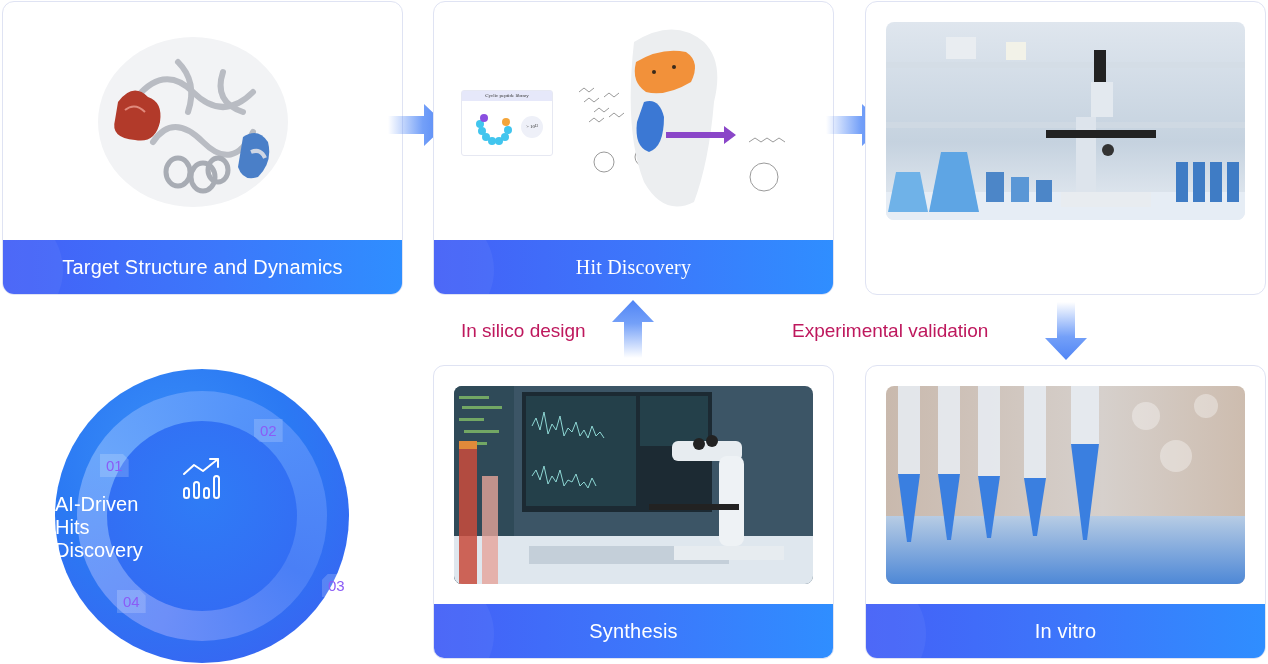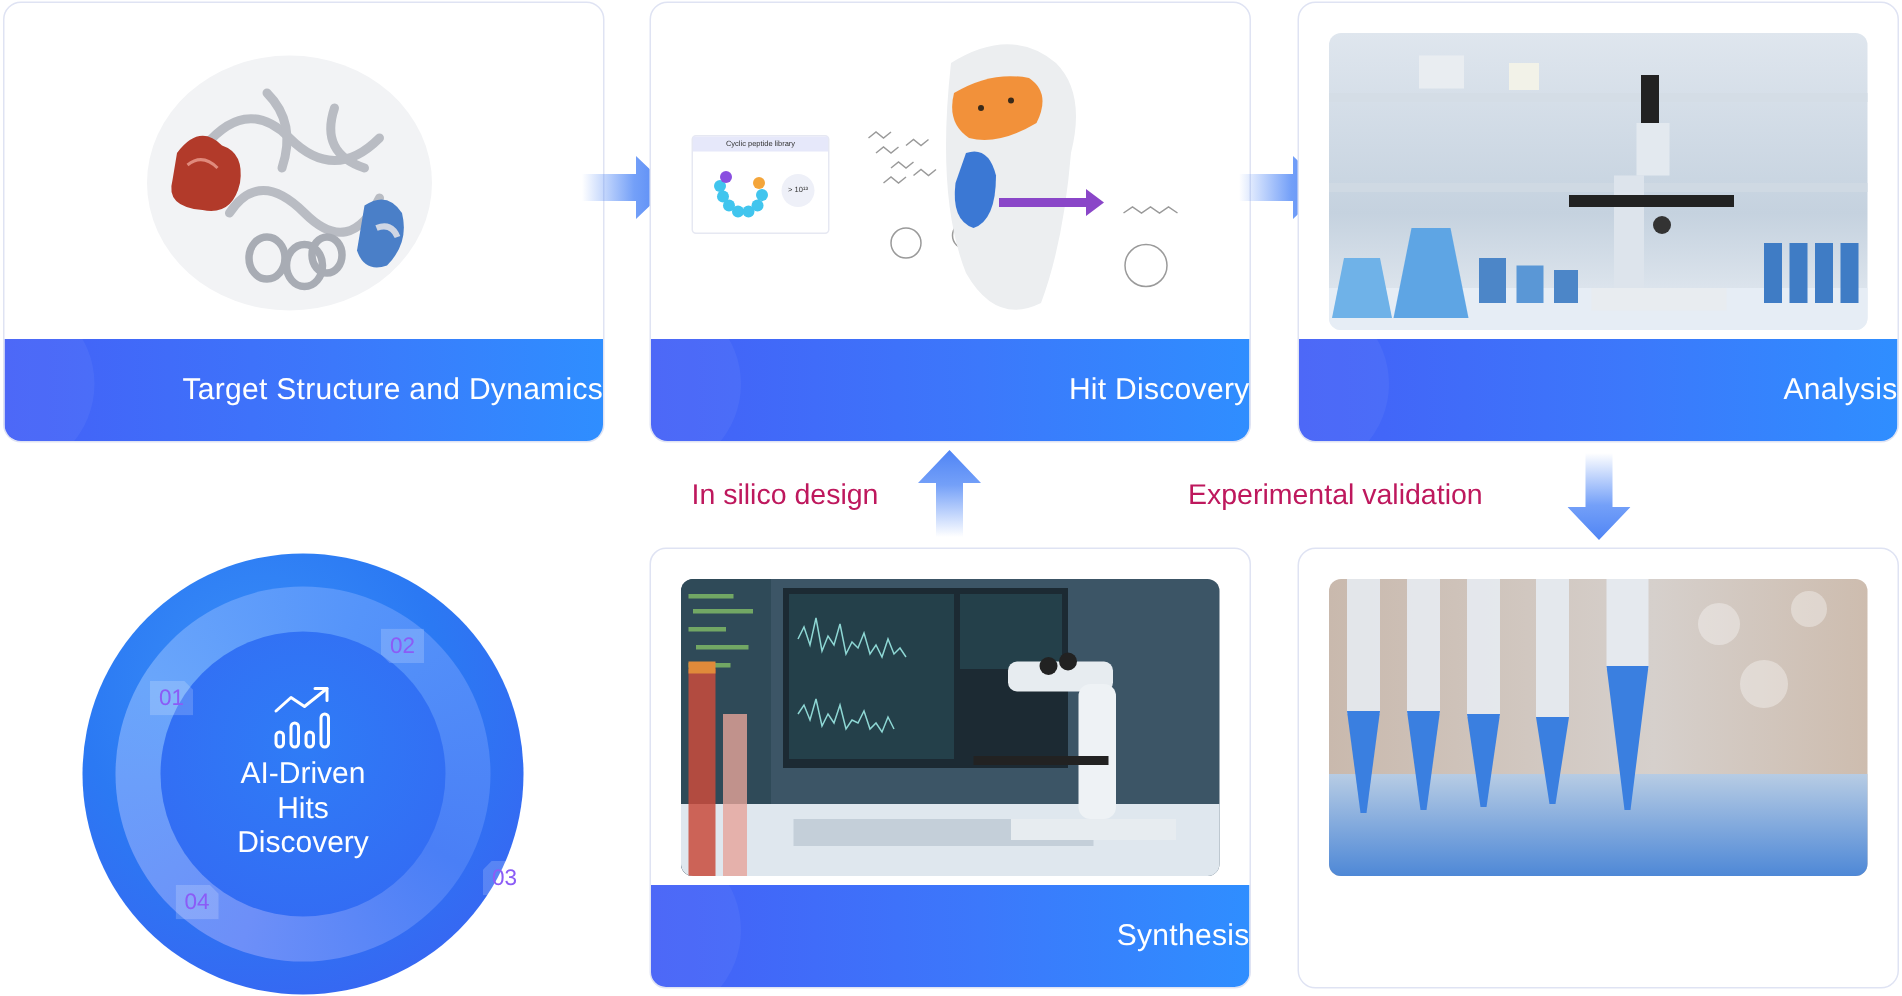--- a/index.html
+++ b/index.html
@@ -15,26 +15,26 @@
   }
   .card .media {
     position: absolute;
     left: 20px; right: 20px; top: 20px; bottom: 74px;
     border-radius: 8px;
     overflow: hidden;
   }
   .card .media.plain { left: 0; right: 0; top: 0; border-radius: 0; }
   .card .label {
     position: absolute;
-    left: 0; right: 0; bottom: 0; height: 68px;
+    left: 0; right: 0; bottom: 0; height: 54px;
     background: linear-gradient(90deg, #4460f7 0%, #3c78fb 55%, #2f8eff 100%);
     color: #ffffff;
     font-size: 20px;
     letter-spacing: 0.2px;
-    display: flex; align-items: center; justify-content: flex-end;
+    display: flex; align-items: center; justify-content: center;
     overflow: hidden;
   }
   .card .label::before {
     content: ""; position: absolute; left: -60px; top: -30px;
     width: 120px; height: 120px; border-radius: 50%;
     background: rgba(255,255,255,0.05);
   }
   .card .label span { position: relative; }
 
   .arrow { position: absolute; }
@@ -53,22 +53,22 @@
   .circle-inner {
     position: absolute; left: 52px; top: 52px; right: 52px; bottom: 52px; border-radius: 50%;
     background: radial-gradient(circle at 50% 40%, #2f7cf6 0%, #3468f3 100%);
   }
   .tag {
     position: absolute; color: #8b5cf6; font-size: 15px;
     background: rgba(255,255,255,0.18);
     padding: 3px 6px;
   }
   .center-text {
-    position: absolute; left: 0; right: 0; top: 136px;
-    color: #ffffff; font-size: 20px; line-height: 23px; text-align: center;
+    position: absolute; left: 0; right: 0; top: 124px;
+    color: #ffffff; font-size: 20px; line-height: 23px; text-align: left;
   }
   .center-icon { position: absolute; left: 126px; top: 88px; width: 42px; height: 44px; }
 </style>
 </head>
 <body>
 
 <svg width="0" height="0" style="position:absolute">
   <defs>
     <linearGradient id="arrowH" x1="0" y1="0" x2="1" y2="0">
       <stop offset="0" stop-color="#5b8ff7" stop-opacity="0"></stop>
@@ -116,21 +116,21 @@
   </div>
   <div class="label">
       <span>Target Structure and Dynamics</span>
     </div>
 </div>
 
 <svg class="arrow" style="left:388px; top:104px;" width="58" height="42" viewBox="0 0 58 42">
   <path d="M0 12 H36 V0 L58 21 L36 42 V30 H0 Z" fill="url(#arrowH)"></path>
 </svg>
 
-<div class="card" style="left:433px; top:1px; width:401px; height:294px;">
+<div class="card" style="left:433px; top:1px; width:401px; height:294px;font-family:Liberation Serif, serif;">
   <div class="media plain" title="cyclic-peptide-library-and-protein-binding">
     <div style="position:absolute; left:27px; top:88px; width:92px; height:66px; border:1px solid #e6e8f2; border-radius:3px; background:#fff;">
       <div style="background:#e6e8fa; font-size:5px; text-align:center; height:10px; line-height:10px; color:#333;">Cyclic peptide library</div>
       <svg width="92" height="54" viewBox="0 0 92 54">
         <g fill="#41c5ee">
           <circle cx="20" cy="30" r="4"></circle>
             <circle cx="24" cy="36" r="4"></circle>
             <circle cx="30" cy="40" r="4"></circle>
             <circle cx="37" cy="40" r="4"></circle>
             <circle cx="43" cy="36" r="4"></circle>
@@ -193,23 +193,20 @@
         <circle cx="222" cy="128" r="6" fill="#333"></circle>
       </g>
       <g fill="#3f7cc5">
         <rect x="290" y="140" width="12" height="40"></rect>
           <rect x="307" y="140" width="12" height="40"></rect>
           <rect x="324" y="140" width="12" height="40"></rect>
           <rect x="341" y="140" width="12" height="40"></rect>
       </g>
     </svg>
   </div>
-  <div class="label">
-      <span>Analysis</span>
-    </div>
 </div>
 
 <div class="caption" style="left:461px; top:320px;">In silico design</div>
 <svg class="arrow" style="left:612px; top:300px;" width="42" height="58" viewBox="0 0 42 58">
   <path d="M12 58 V22 H0 L21 0 L42 22 H30 V58 Z" fill="url(#arrowUp)"></path>
 </svg>
 
 <div class="caption" style="left:792px; top:320px;">Experimental validation</div>
 <svg class="arrow" style="left:1045px; top:302px;" width="42" height="58" viewBox="0 0 42 58">
   <path d="M12 0 V36 H0 L21 58 L42 36 H30 V0 Z" fill="url(#arrowDown)"></path>
@@ -284,20 +281,23 @@
         <path d="M138 92 h22 l-9 58 h-4 z"></path>
         <path d="M185 58 h28 l-12 96 h-4 z"></path>
       </g>
       <g fill="#ffffff" opacity="0.35">
         <circle cx="260" cy="30" r="14"></circle>
           <circle cx="320" cy="20" r="12"></circle>
           <circle cx="290" cy="70" r="16"></circle>
       </g>
     </svg>
   </div>
+  <div class="label">
+      <span>In vitro</span>
+    </div>
 </div>
 
 <div class="circle-wrap">
   <div class="circle-outer"></div>
   <div class="circle-ring"></div>
   <div class="circle-inner"></div>
 
   <div class="tag" style="left:45px; top:85px; clip-path: polygon(0 100%, 0 0, 80% 0, 100% 25%, 100% 100%);">01</div>
   <div class="tag" style="left:199px; top:50px; clip-path: polygon(0 0, 100% 0, 100% 100%, 20% 100%, 0 75%);">02</div>
   <div class="tag" style="left:219px; top:205px; clip-path: polygon(20% 0, 100% 0, 100% 100%, 0 100%, 0 25%); margin-left: 48px;">03</div>

